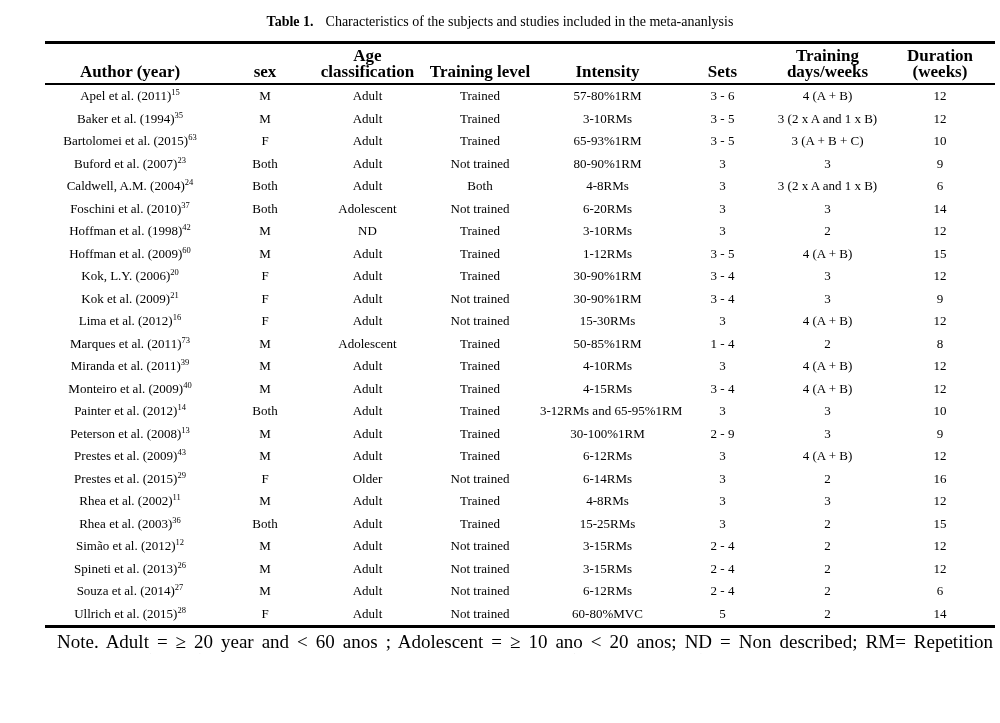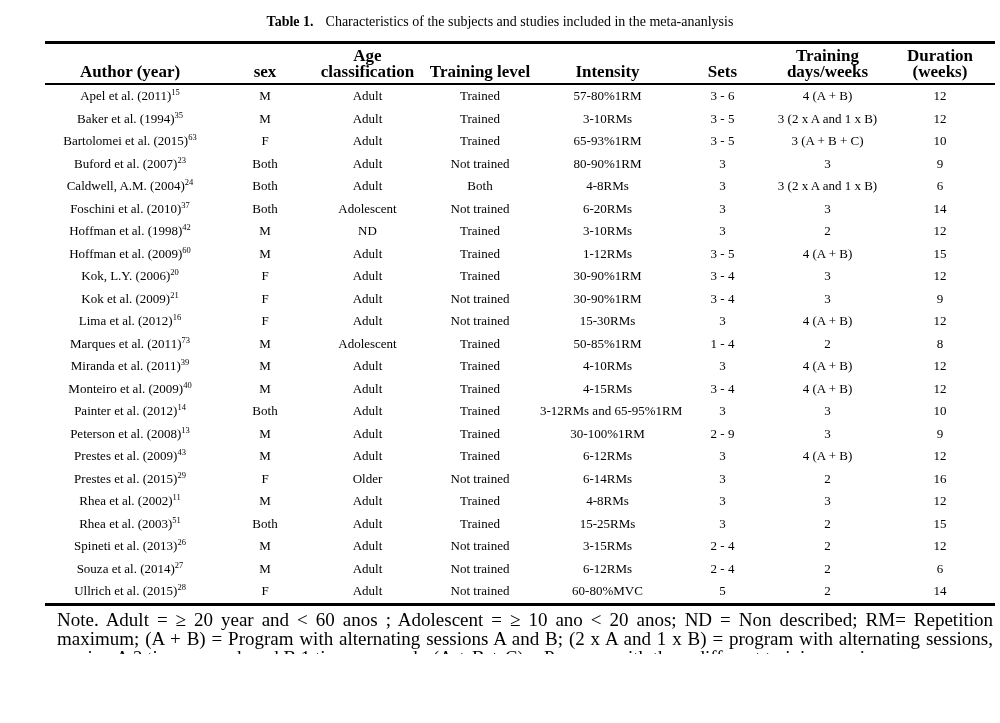--- a/index.html
+++ b/index.html
@@ -280,40 +280,50 @@
           <td><span>Rhea et al. (2002)</span><sup>11</sup></td>
           <td>M</td>
           <td>Adult</td>
           <td>Trained</td>
           <td>4-8RMs</td>
           <td>3</td>
           <td>3</td>
           <td>12</td>
         </tr>
         <tr>
-          <td><span>Rhea et al. (2003)</span><sup>51</sup></td>
+          <td><span>Rhea et al. (2003)</span><sup>36</sup></td>
           <td>Both</td>
           <td>Adult</td>
           <td>Trained</td>
           <td>15-25RMs</td>
           <td>3</td>
           <td>2</td>
           <td>15</td>
         </tr>
         <tr>
-          <td><span>Spineti et al. (2013)</span><sup>26</sup></td>
+          <td><span>Simão et al. (2012)</span><sup>12</sup></td>
           <td>M</td>
           <td>Adult</td>
           <td>Not trained</td>
           <td>3-15RMs</td>
           <td>2 - 4</td>
           <td>2</td>
           <td>12</td>
         </tr>
         <tr>
+          <td><span>Spineti et al. (2013)</span><sup>26</sup></td>
+          <td>M</td>
+          <td>Adult</td>
+          <td>Not trained</td>
+          <td>3-15RMs</td>
+          <td>2 - 4</td>
+          <td>2</td>
+          <td>12</td>
+        </tr>
+        <tr>
           <td><span>Souza et al. (2014)</span><sup>27</sup></td>
           <td>M</td>
           <td>Adult</td>
           <td>Not trained</td>
           <td>6-12RMs</td>
           <td>2 - 4</td>
           <td>2</td>
           <td>6</td>
         </tr>
         <tr>

